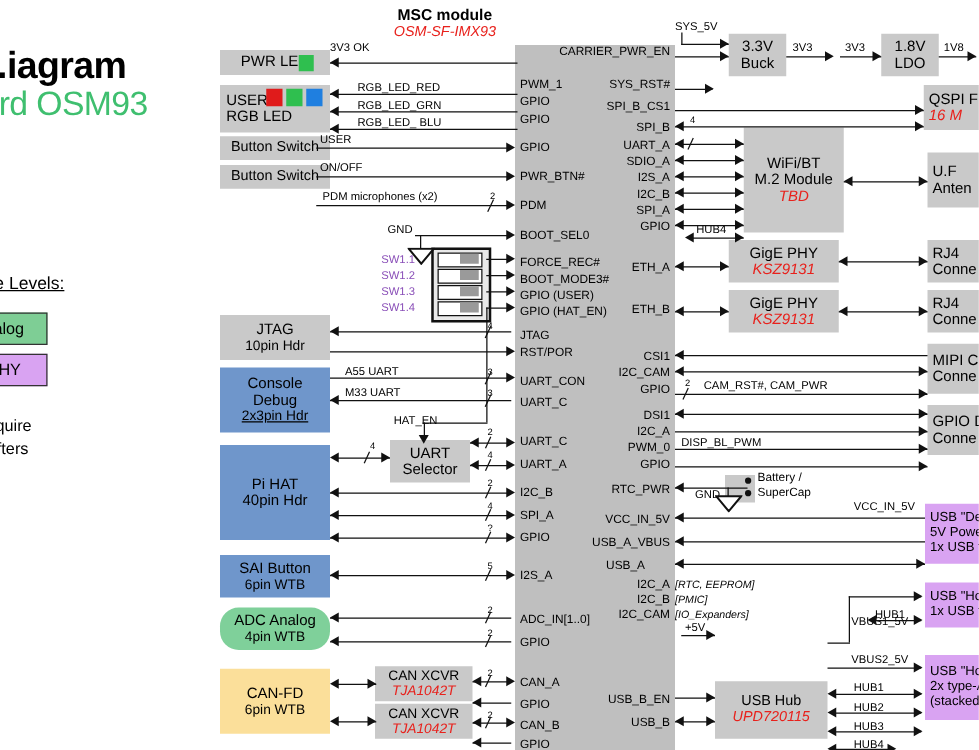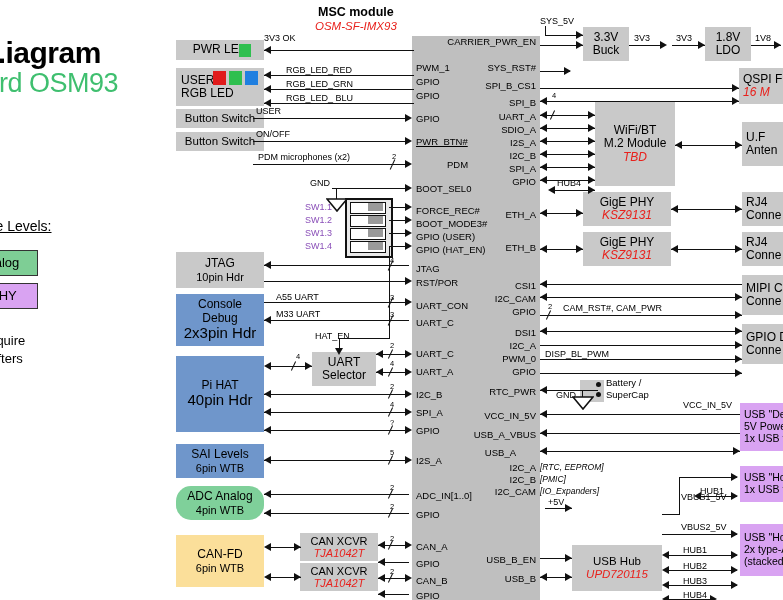--- a/index.html
+++ b/index.html
@@ -73,22 +73,22 @@
   <div class="note abs" style="left:-30px;top:350px;">...shifters</div>
 
   <div class="mschdr1 abs" style="left:318px;top:5px;">MSC module</div>
   <div class="mschdr2 abs" style="left:315px;top:20px;">OSM-SF-IMX93</div>
   <div id="msc" class="abs" style="left:412px;top:36px;width:128px;height:564px;"></div>
 
   <div class="sig sigL abs" style="left:416px;top:62px;">PWM_1</div>
   <div class="sig sigL abs" style="left:416px;top:76px;">GPIO</div>
   <div class="sig sigL abs" style="left:416px;top:90px;">GPIO</div>
   <div class="sig sigL abs" style="left:416px;top:113px;">GPIO</div>
-  <div class="sig sigL abs" style="left:416px;top:136px;text-decoration:underline;">PWR_BTN#</div>
-  <div class="sig sigL abs" style="left:431px;top:159px;padding-left:16px;">PDM</div>
+  <div class="sig sigL abs" style="left:416px;top:136px;">PWR_BTN#</div>
+  <div class="sig sigL abs" style="left:400px;top:159px;padding-left:16px;">PDM</div>
   <div class="sig sigL abs" style="left:416px;top:183px;">BOOT_SEL0</div>
   <div class="sig sigL abs" style="left:416px;top:205px;">FORCE_REC#</div>
   <div class="sig sigL abs" style="left:416px;top:218px;">BOOT_MODE3#</div>
   <div class="sig sigL abs" style="left:416px;top:231px;">GPIO (USER)</div>
   <div class="sig sigL abs" style="left:416px;top:244px;">GPIO (HAT_EN)</div>
   <div class="sig sigL abs" style="left:416px;top:263px;">JTAG</div>
   <div class="sig sigL abs" style="left:416px;top:277px;">RST/POR</div>
   <div class="sig sigL abs" style="left:416px;top:300px;">UART_CON</div>
   <div class="sig sigL abs" style="left:416px;top:317px;">UART_C</div>
   <div class="sig sigL abs" style="left:416px;top:348px;">UART_C</div>
@@ -158,30 +158,30 @@
   </div>
 
   <div class="gray abs box" style="left:176px;top:252px;width:88px;height:36px;font-size:12px;">
     <span class="l1">JTAG</span>
     <span class="l2" style="font-size:11px;">10pin Hdr</span>
   </div>
 
   <div class="blue abs box" style="left:176px;top:294px;width:88px;height:52px;font-size:12px;text-align:right;">
     <span class="l1">Console</span>
     <span class="l2">Debug</span>
-    <span class="l2" style="font-size:15px;">2x3pin Hdr</span>
+    <span class="l2" style="font-size:11px;text-decoration:underline;">2x3pin Hdr</span>
   </div>
 
   <div class="blue abs box" style="left:176px;top:356px;width:88px;height:76px;font-size:12px;">
     <span class="l1">Pi HAT</span>
-    <span class="l2" style="font-size:15px;text-align:right;">40pin Hdr</span>
+    <span class="l2" style="font-size:12px;text-align:right;">40pin Hdr</span>
   </div>
 
   <div class="blue abs box" style="left:176px;top:444px;width:88px;height:34px;font-size:12px;">
-    <span class="l1">SAI Levels</span>
+    <span class="l1">SAI Button</span>
     <span class="l2" style="font-size:11px;">6pin WTB</span>
   </div>
 
   <div class="green abs box" style="left:176px;top:486px;width:88px;height:34px;font-size:12px;">
     <span class="l1">ADC Analog</span>
     <span class="l2" style="font-size:11px;">4pin WTB</span>
   </div>
 
   <div class="yellow abs box" style="left:176px;top:535px;width:88px;height:52px;font-size:12px;">
     <span class="l1">CAN-FD</span>

